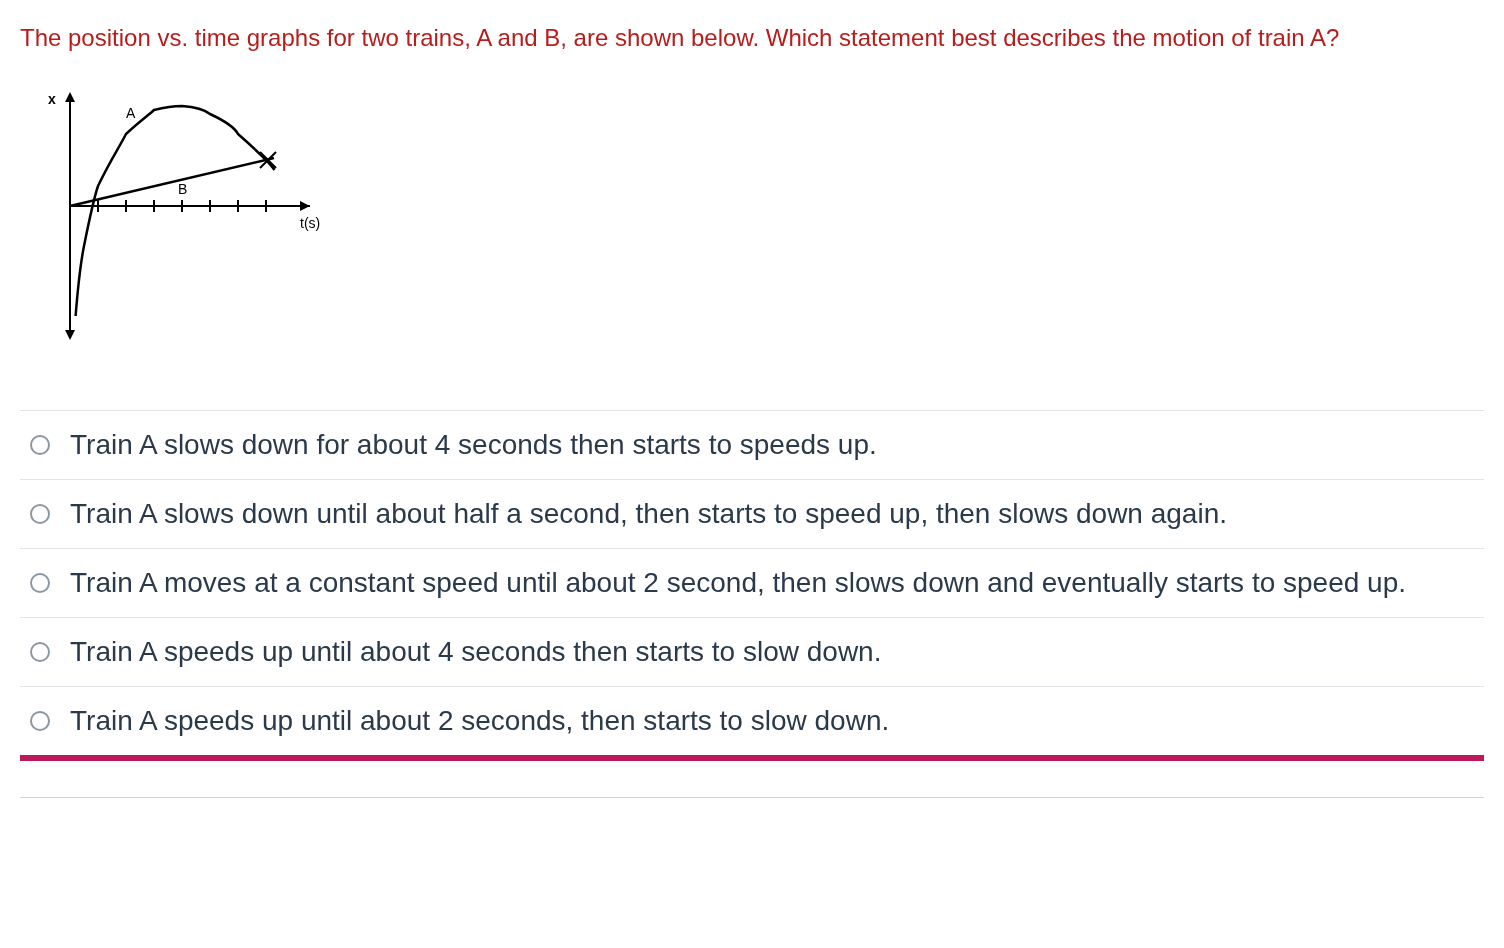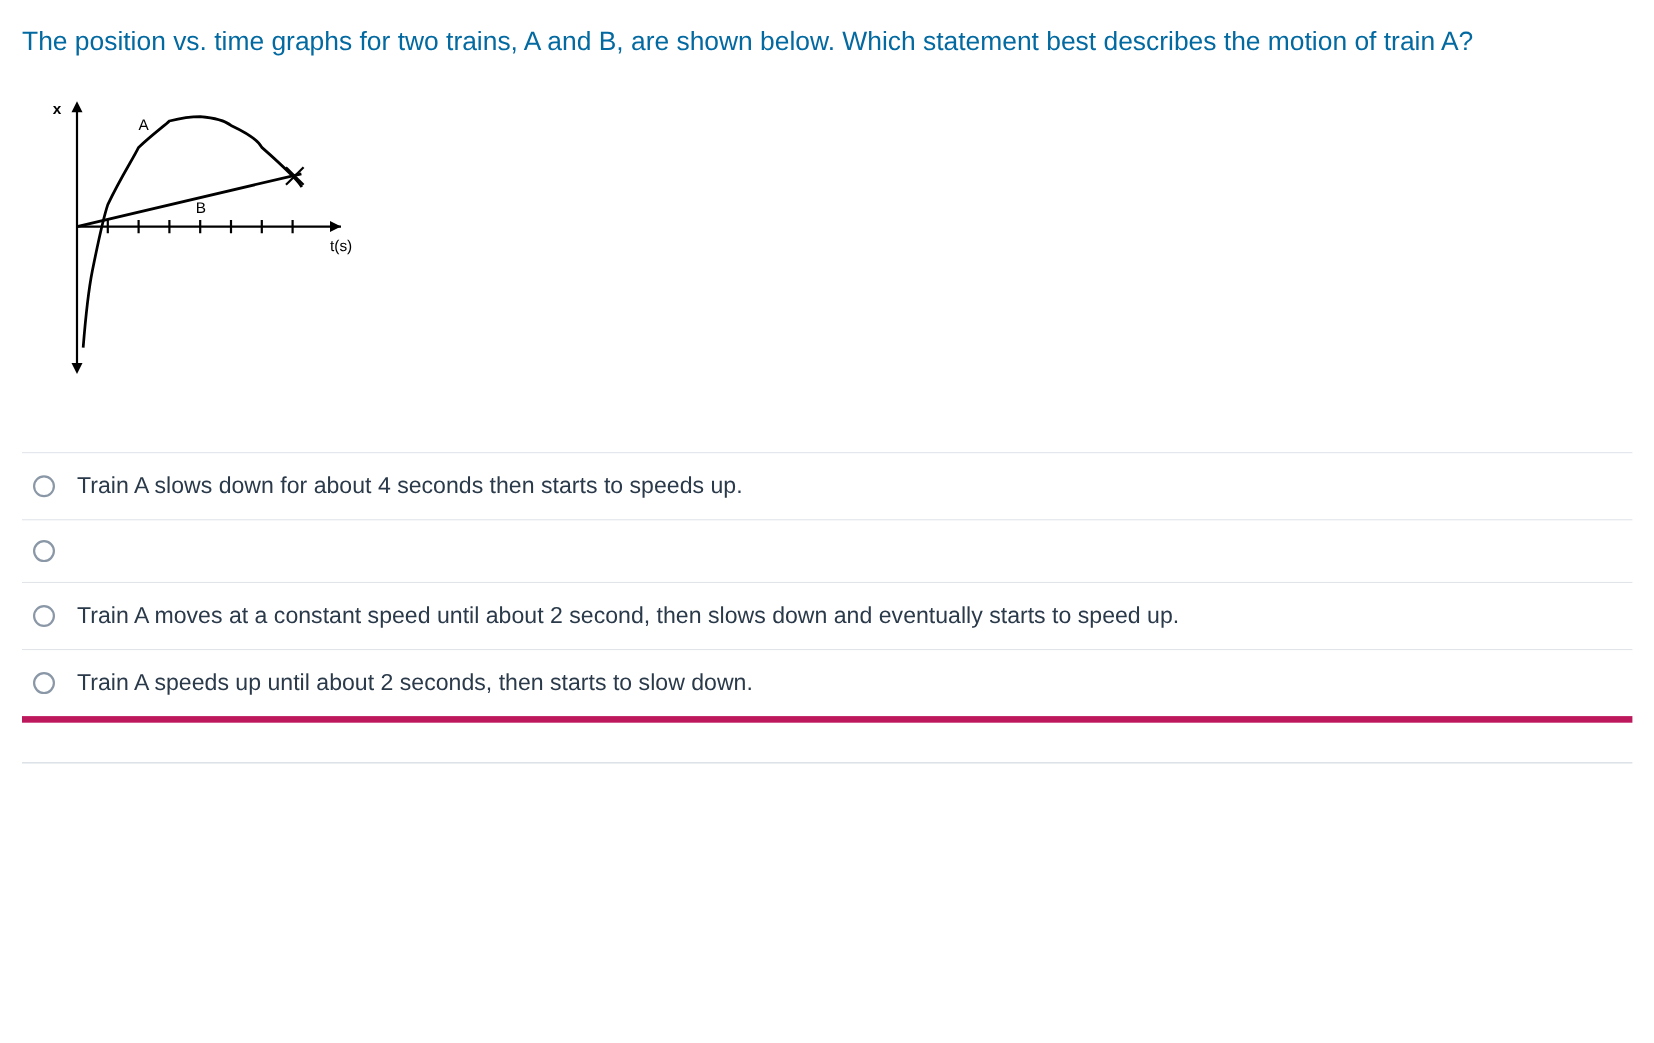--- a/index.html
+++ b/index.html
@@ -7,35 +7,35 @@
     padding: 20px;
     font-family: "Segoe UI", "Helvetica Neue", Arial, sans-serif;
     color: #2b3a4a;
     background: #fff;
     width: 1504px;
     box-sizing: border-box;
   }
   .question-text {
     font-size: 24px;
     line-height: 1.5;
-    color: #0369a1;
+    color: #b91c1c;
     max-width: 1320px;
   }
   .graph-container {
     margin: 30px 0 60px 10px;
   }
   .options {
     margin-top: 10px;
   }
   .option-row {
     display: flex;
     align-items: center;
     padding: 18px 10px;
     border-top: 1px solid #e1e5ea;
-    font-size: 21px;
+    font-size: 28px;
     color: #2b3a4a;
   }
   .option-row:last-child {
     border-bottom: 6px solid #be185d;
   }
   .radio {
     width: 20px;
     height: 20px;
     border: 2px solid #8a97a6;
     border-radius: 50%;
@@ -104,24 +104,29 @@
   </svg>
 </div>
 
 <div class="options">
   <div class="option-row">
     <span class="radio"></span>
     <span class="option-label">Train A slows down for about 4 seconds then starts to speeds up.</span>
   </div>
   <div class="option-row">
     <span class="radio"></span>
+    <span class="option-label">Train A slows down until about half a second, then starts to speed up, then slows down again.</span>
   </div>
   <div class="option-row">
     <span class="radio"></span>
     <span class="option-label">Train A moves at a constant speed until about 2 second, then slows down and eventually starts to speed up.</span>
+  </div>
+  <div class="option-row">
+    <span class="radio"></span>
+    <span class="option-label">Train A speeds up until about 4 seconds then starts to slow down.</span>
   </div>
   <div class="option-row">
     <span class="radio"></span>
     <span class="option-label">Train A speeds up until about 2 seconds, then starts to slow down.</span>
   </div>
 </div>
 
 <hr class="final">
 
 </body></html>

